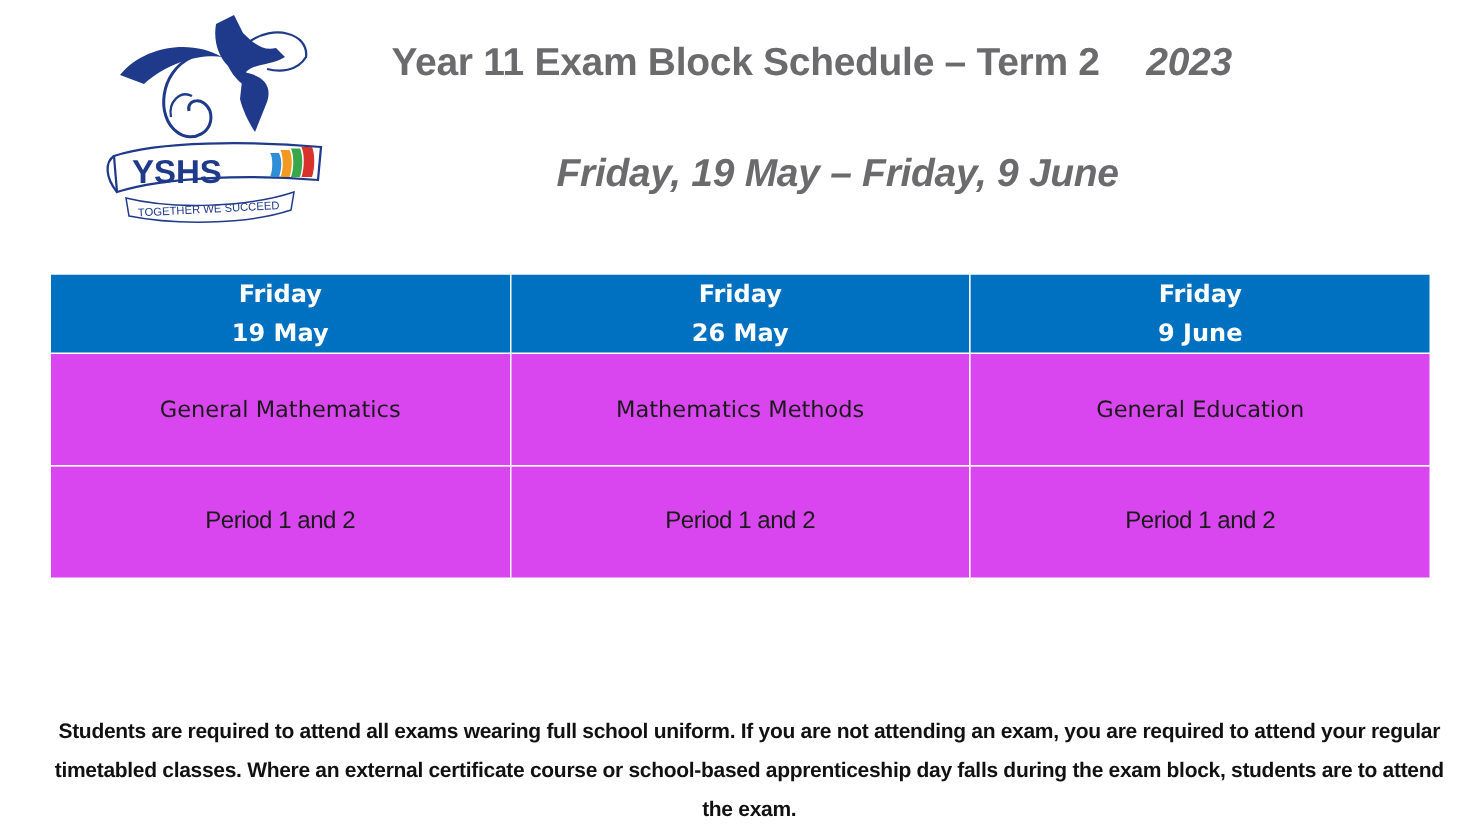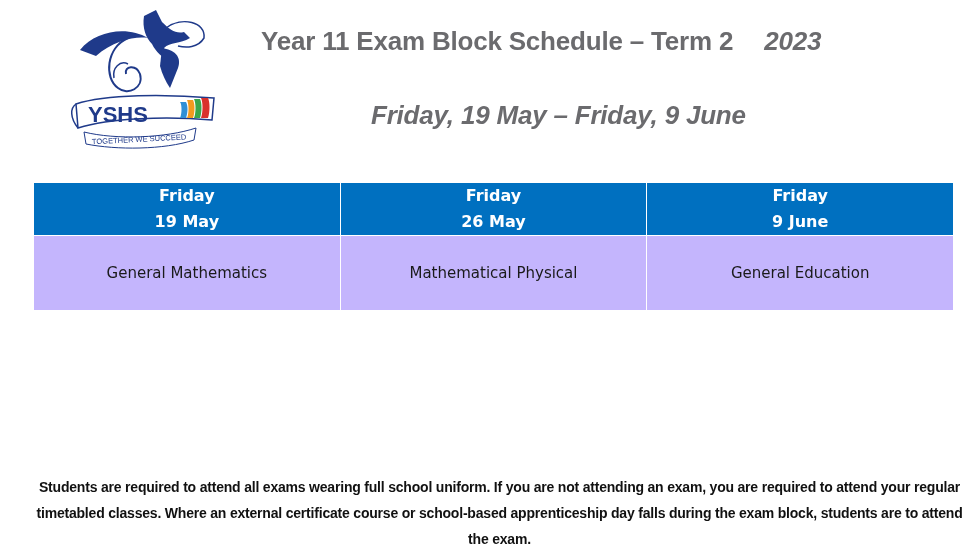--- a/index.html
+++ b/index.html
@@ -62,21 +62,21 @@
     table.schedule th {
       background: #0070c0;
       color: #ffffff;
       font-family: "DejaVu Sans", sans-serif;
       font-weight: bold;
       font-size: 16px;
       line-height: 26px;
       height: 52px;
     }
     table.schedule td {
-      background: #c4b5fd;
+      background: #d946ef;
       color: #1a1a1a;
       font-family: "DejaVu Sans", sans-serif;
       font-size: 15px;
       height: 74px;
     }
     table.schedule td.narrow {
       font-family: "Liberation Sans", sans-serif;
       font-size: 16px;
       letter-spacing: -0.3px;
     }
@@ -142,19 +142,24 @@
       </th>
       <th>
         <div>Friday</div>
         <div>9 June</div>
       </th>
     </tr>
   </thead>
   <tbody>
     <tr>
       <td>General Mathematics</td>
-      <td>Mathematical Physical</td>
+      <td>Mathematics Methods</td>
       <td>General Education</td>
+    </tr>
+    <tr>
+      <td class="narrow">Period 1 and 2</td>
+      <td class="narrow">Period 1 and 2</td>
+      <td class="narrow">Period 1 and 2</td>
     </tr>
   </tbody>
 </table>
 
 <div class="notice">Students are required to attend all exams wearing full school uniform.  If you are not attending an exam, you are required to attend your regular timetabled classes. Where an external certificate course or school-based apprenticeship day falls during the exam block, students are to attend the exam.</div>
 
 </body></html>

